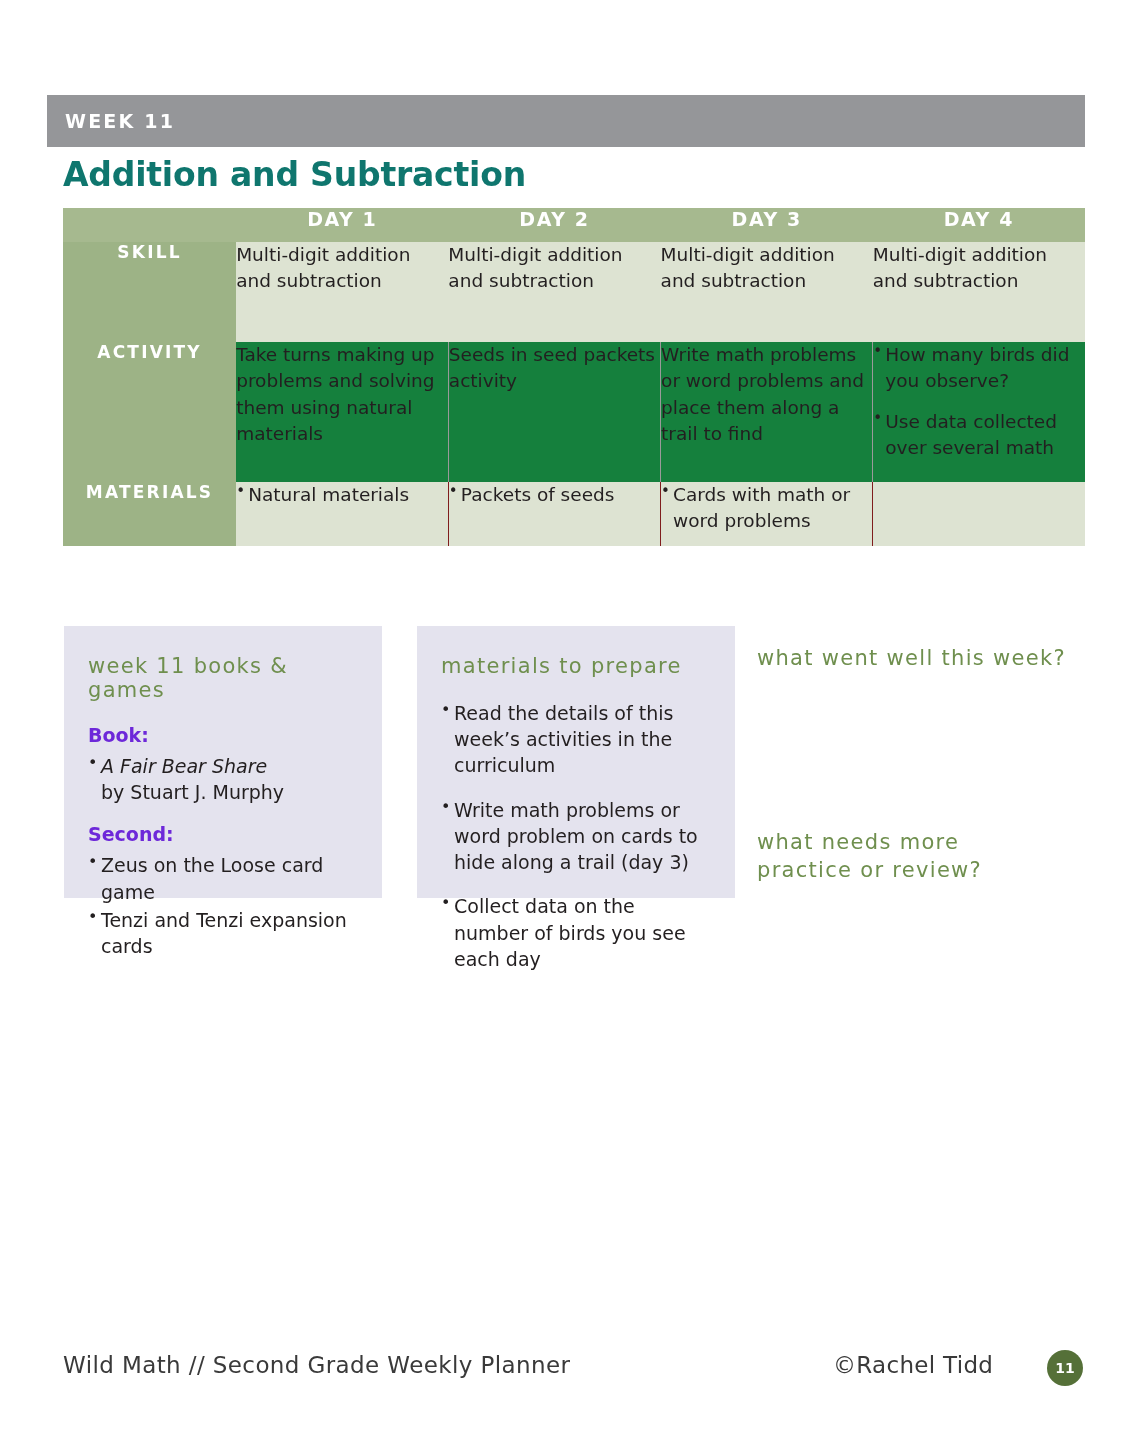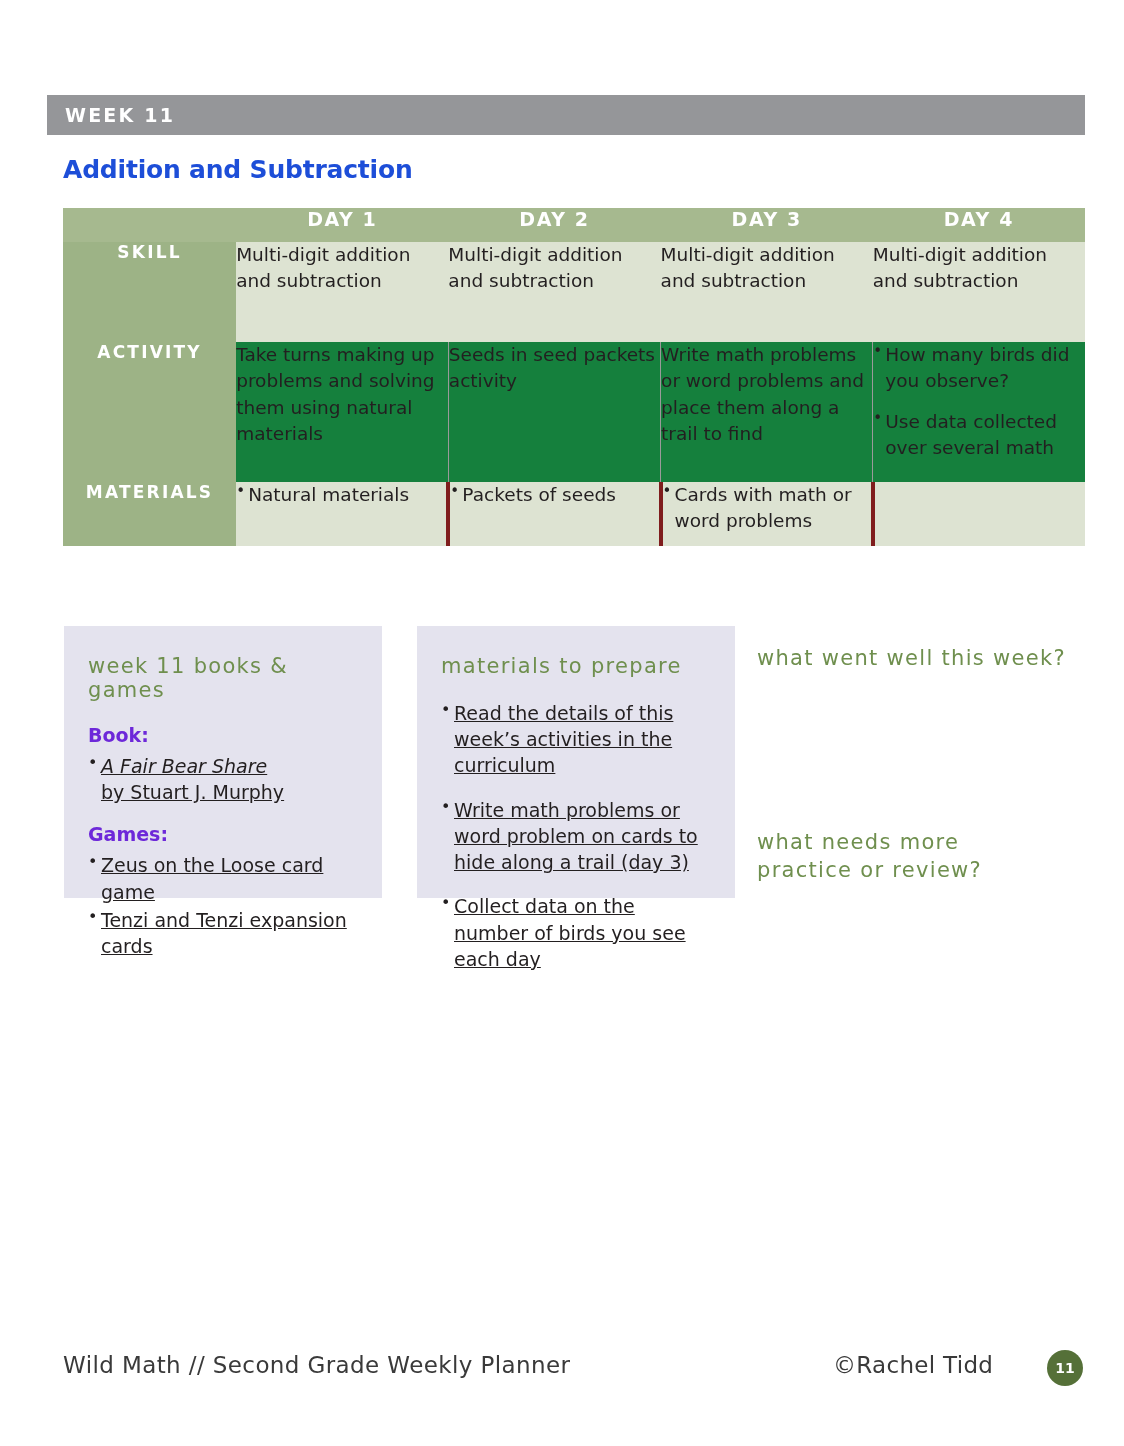--- a/index.html
+++ b/index.html
@@ -15,41 +15,41 @@
     color: #231f20;
     overflow: hidden;
   }
 
   
   .week-bar {
     position: absolute;
     left: 47px;
     top: 95px;
     width: 1038px;
-    height: 40px;
+    height: 52px;
     background: #959699;
     display: flex;
     align-items: center;
   }
   .week-bar-label {
     color: #ffffff;
     font-size: 19px;
     font-weight: bold;
     letter-spacing: 2.2px;
     padding-left: 18px;
   }
 
   
   .topic-heading {
     position: absolute;
     left: 63px;
     top: 155px;
-    font-size: 25px;
-    font-weight: bold;
-    color: #1d4ed8;
+    font-size: 33px;
+    font-weight: bold;
+    color: #0f766e;
     letter-spacing: -0.2px;
   }
 
   
   .planner {
     position: absolute;
     left: 63px;
     top: 208px;
     width: 1022px;
     border-collapse: collapse;
@@ -102,21 +102,21 @@
   }
   .cell-activity {
     background: #15803d;
     height: 140px;
     border-left: 1px solid #9a9a9a;
   }
   .cell-activity.first { border-left: none; }
   .cell-materials {
     background: #dde3d2;
     height: 64px;
-    border-left: 4px solid #7f1d1d;
+    border-left: 1px solid #7f1d1d;
   }
   .cell-materials.first { border-left: none; }
 
   .cell ul {
     margin: 0;
     padding: 0;
     list-style: none;
   }
   .cell li {
     position: relative;
@@ -156,21 +156,20 @@
     font-weight: bold;
     color: #6d28d9;
     margin: 0 0 7px 0;
   }
   .sub-head.second { margin-top: 18px; }
 
   .plist {
     margin: 0 0 12px 0;
     padding: 0;
     list-style: none;
-    text-decoration: underline;
   }
   .plist li {
     position: relative;
     padding-left: 13px;
     font-size: 19px;
     line-height: 1.38;
     margin-bottom: 2px;
   }
   .plist li:before {
     content: "\2022";
@@ -300,21 +299,21 @@
   <div class="panel-title">week 11 books &amp; games</div>
 
   <div class="sub-head">Book:</div>
   <ul class="plist">
     <li>
       <span class="book-italic">A Fair Bear Share</span><br>
       <span>by Stuart J. Murphy</span>
     </li>
   </ul>
 
-  <div class="sub-head second">Games:</div>
+  <div class="sub-head second">Second:</div>
   <ul class="plist">
     <li>Zeus on the Loose card game</li>
     <li>Tenzi and Tenzi expansion cards</li>
   </ul>
 </div>
 
 <div class="panel panel-prepare">
   <div class="panel-title">materials to prepare</div>
   <ul class="plist plist-spaced">
     <li>Read the details of this week’s activities in the curriculum</li>

